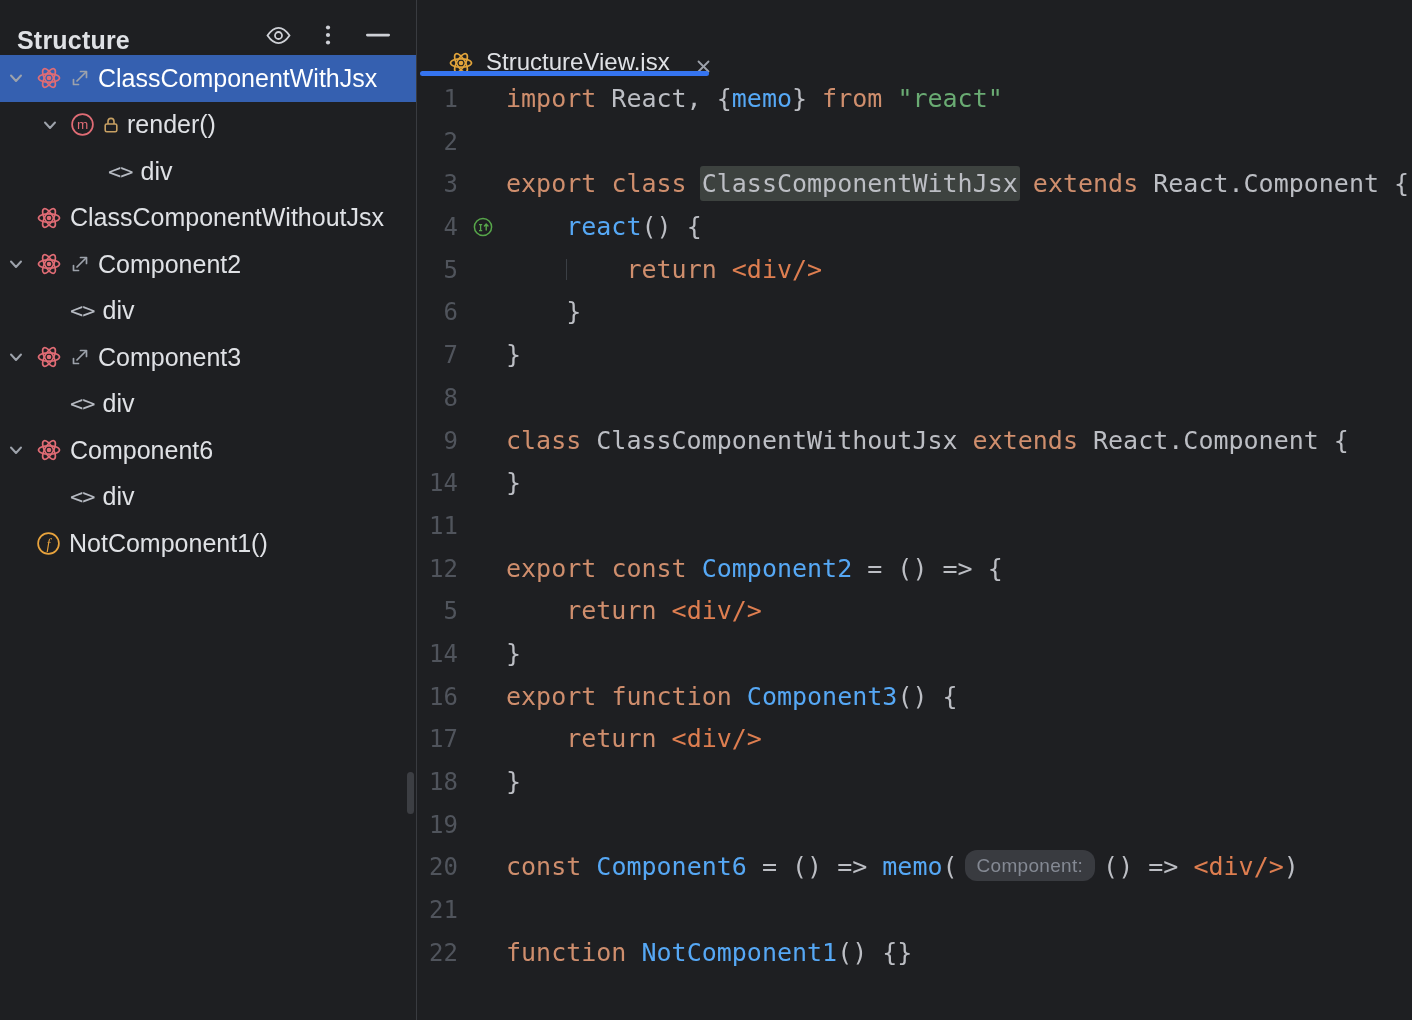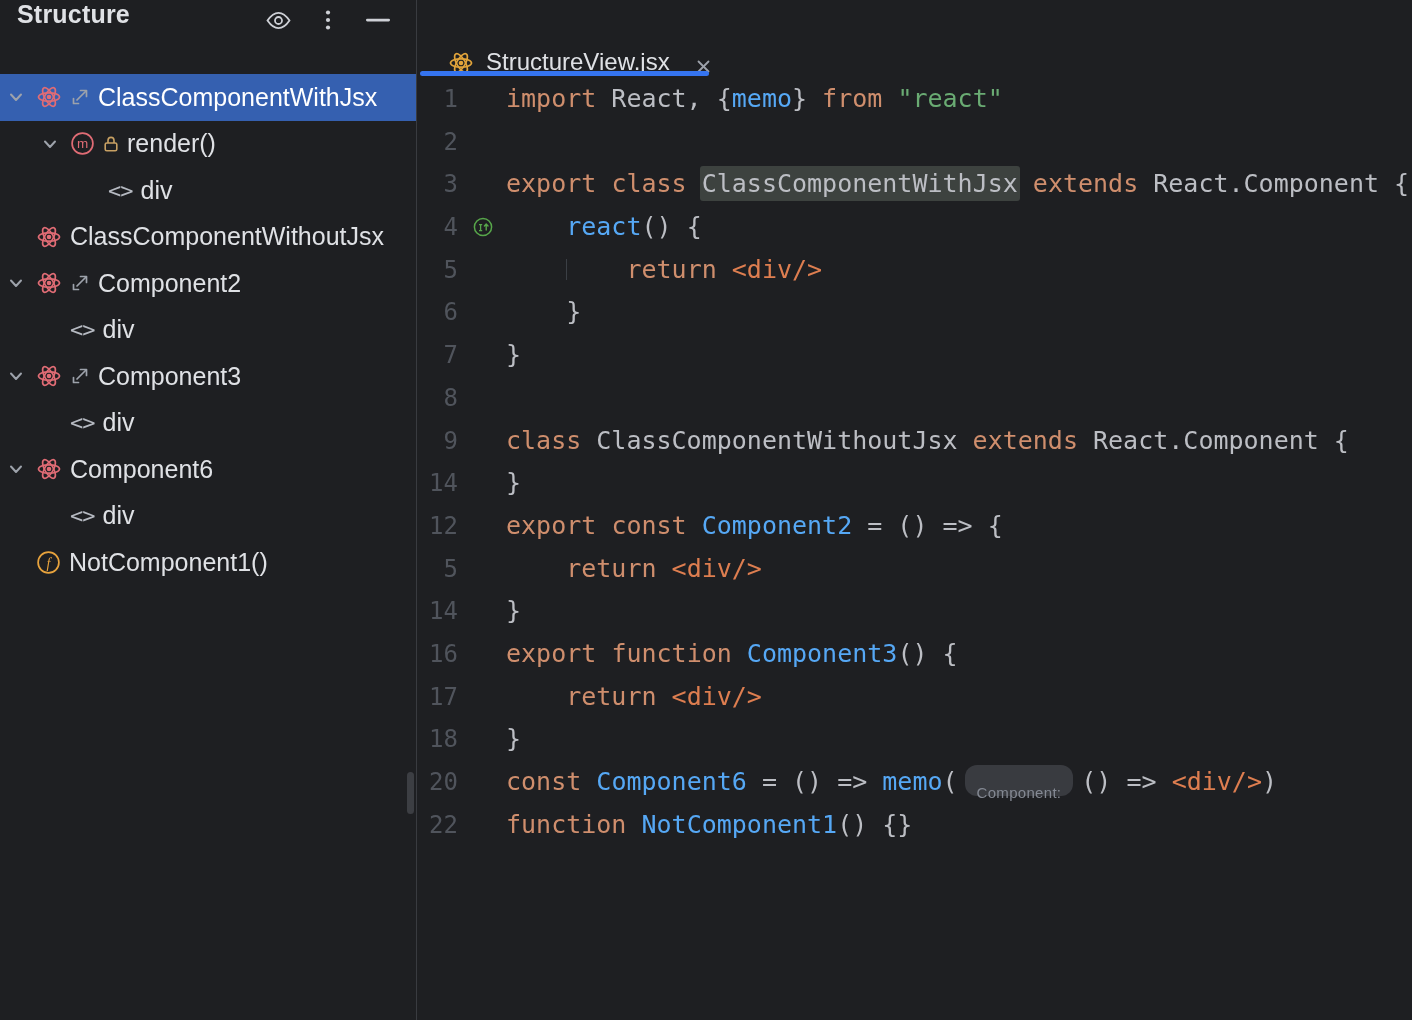--- a/index.html
+++ b/index.html
@@ -8,21 +8,21 @@
     --string:#6aab73; --plain:#bcbec4; --jsx-tag:#de7e50; --line-number:#50545c;
     --highlight-bg:#3d423f; --hint-bg:#393b40; --hint-text:#848993; --toolbar-icon:#ced0d6;
   }
   *{margin:0;padding:0;box-sizing:border-box}
   html,body{width:1412px;height:1020px;overflow:hidden}
   body{background:var(--bg);font-family:"Liberation Sans",sans-serif;-webkit-font-smoothing:antialiased}
   .app{position:relative;width:1412px;height:1020px;background:var(--bg);overflow:hidden}
 
   
   .structure-panel{position:absolute;left:0;top:0;width:417px;height:100%;background:var(--bg);border-right:1px solid var(--panel-divider)}
-  .panel-header{height:74px;display:flex;align-items:flex-start;padding:0 16px 0 17px}
+  .panel-header{height:55px;display:flex;align-items:flex-end;padding:0 16px 0 17px}
   .panel-title{font-size:25px;font-weight:700;color:var(--text);letter-spacing:.2px;white-space:nowrap}
   .spacer{flex:1}
   .toolbar-btn{width:44px;height:40px;display:flex;align-items:center;justify-content:center;border-radius:6px;cursor:pointer}
   .tree{position:relative}
   .tree-row{height:46.5px;display:flex;align-items:center;gap:8px;white-space:nowrap;cursor:pointer}
   .tree-row.selected{background:var(--selection)}
   .tree-row.selected .tree-label{color:#ffffff}
   .tree-label{font-size:25px;color:var(--text)}
   .tag-glyph{font-family:"DejaVu Sans Mono",monospace;font-size:22px;color:#b6bac2;letter-spacing:-1px}
   .icon-box{display:inline-flex;align-items:center;justify-content:center;flex:none;line-height:0}
@@ -41,21 +41,21 @@
   .ln{position:absolute;left:0;top:0;width:40px;text-align:right;font-size:24px;color:var(--line-number);font-family:"DejaVu Sans Mono",monospace;cursor:pointer}
   .gutter-ico{position:absolute;left:54px;top:10px;line-height:0;cursor:pointer}
   .tok-kw{color:var(--keyword)}
   .tok-pl{color:var(--plain)}
   .tok-fn{color:var(--function-name)}
   .tok-str{color:var(--string)}
   .tok-tag{color:var(--jsx-tag)}
   .tok-hl{color:var(--plain);background:var(--highlight-bg);border-radius:3px;padding:3px 2px;margin:-3px -2px}
   .tok-wsg{position:relative}
   .tok-wsg::before{content:"";position:absolute;left:0;top:4px;bottom:4px;width:1px;background:#3b3f45}
-  .tok-hint{display:inline-block;vertical-align:middle;position:relative;top:-3px;height:31px;line-height:31px;margin:0 8px 0 7px;padding:12px 12px;border-radius:12px;background:var(--hint-bg);color:var(--hint-text);font-family:"Liberation Sans",sans-serif;font-size:15px;letter-spacing:.3px;cursor:pointer}
+  .tok-hint{display:inline-block;vertical-align:middle;position:relative;top:-3px;height:31px;line-height:31px;margin:0 8px 0 7px;padding:0 12px;border-radius:12px;background:var(--hint-bg);color:var(--hint-text);font-family:"Liberation Sans",sans-serif;font-size:19px;letter-spacing:.3px;cursor:pointer}
 </style>
 </head>
 <body>
 
 <div class="app">
 
   <div class="structure-panel">
     <div class="panel-header">
       <span class="panel-title">Structure</span>
       <span class="spacer"></span>
@@ -283,24 +283,27 @@
               <circle cx="11" cy="11" r="8.6" fill="none" stroke="#57a64a" stroke-width="1.5"></circle>
               <path d="M8.6 14.6 V8.6 M7 8.6 H10.2 M7 14.6 H10.2" stroke="#57a64a" stroke-width="1.3" fill="none"></path>
               <path d="M14.2 14 V8.2 M12.4 9.9 L14.2 8 L16 9.9" stroke="#57a64a" stroke-width="1.4" fill="none" stroke-linecap="round" stroke-linejoin="round"></path>
             </svg></span><span class="tok-pl">    </span><span class="tok-fn">react</span><span class="tok-pl">() {</span></div>
         <div class="code-line"><span class="ln">5</span><span class="tok-pl">    </span><span class="tok-wsg">    </span><span class="tok-kw">return</span><span class="tok-pl"> </span><span class="tok-tag">&lt;div/&gt;</span></div>
         <div class="code-line"><span class="ln">6</span><span class="tok-pl">    }</span></div>
         <div class="code-line"><span class="ln">7</span><span class="tok-pl">}</span></div>
         <div class="code-line"><span class="ln">8</span></div>
         <div class="code-line"><span class="ln">9</span><span class="tok-kw">class</span><span class="tok-pl"> ClassComponentWithoutJsx </span><span class="tok-kw">extends</span><span class="tok-pl"> React.Component {</span></div>
         <div class="code-line"><span class="ln">14</span><span class="tok-pl">}</span></div>
+        <div class="code-line"><span class="ln">11</span></div>
         <div class="code-line"><span class="ln">12</span><span class="tok-kw">export</span><span class="tok-pl"> </span><span class="tok-kw">const</span><span class="tok-pl"> </span><span class="tok-fn">Component2</span><span class="tok-pl"> = () =&gt; {</span></div>
         <div class="code-line"><span class="ln">5</span><span class="tok-pl">    </span><span class="tok-kw">return</span><span class="tok-pl"> </span><span class="tok-tag">&lt;div/&gt;</span></div>
         <div class="code-line"><span class="ln">14</span><span class="tok-pl">}</span></div>
         <div class="code-line"><span class="ln">16</span><span class="tok-kw">export</span><span class="tok-pl"> </span><span class="tok-kw">function</span><span class="tok-pl"> </span><span class="tok-fn">Component3</span><span class="tok-pl">() {</span></div>
         <div class="code-line"><span class="ln">17</span><span class="tok-pl">    </span><span class="tok-kw">return</span><span class="tok-pl"> </span><span class="tok-tag">&lt;div/&gt;</span></div>
         <div class="code-line"><span class="ln">18</span><span class="tok-pl">}</span></div>
+        <div class="code-line"><span class="ln">19</span></div>
         <div class="code-line"><span class="ln">20</span><span class="tok-kw">const</span><span class="tok-pl"> </span><span class="tok-fn">Component6</span><span class="tok-pl"> = () =&gt; </span><span class="tok-fn">memo</span><span class="tok-pl">(</span><span class="tok-hint">Component:</span><span class="tok-pl">() =&gt; </span><span class="tok-tag">&lt;div/&gt;</span><span class="tok-pl">)</span></div>
+        <div class="code-line"><span class="ln">21</span></div>
         <div class="code-line"><span class="ln">22</span><span class="tok-kw">function</span><span class="tok-pl"> </span><span class="tok-fn">NotComponent1</span><span class="tok-pl">() {}</span></div>
       </div>
   </div>
 
 </div>
 
 </body></html>

